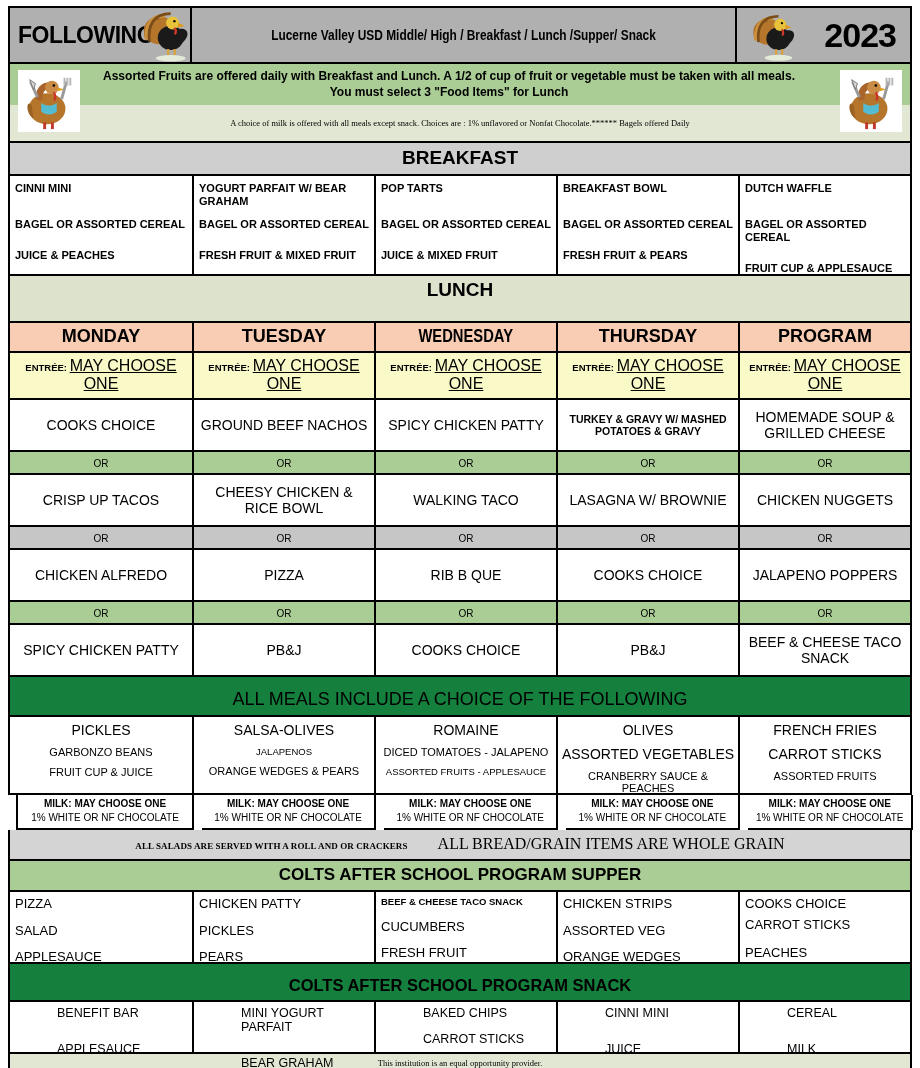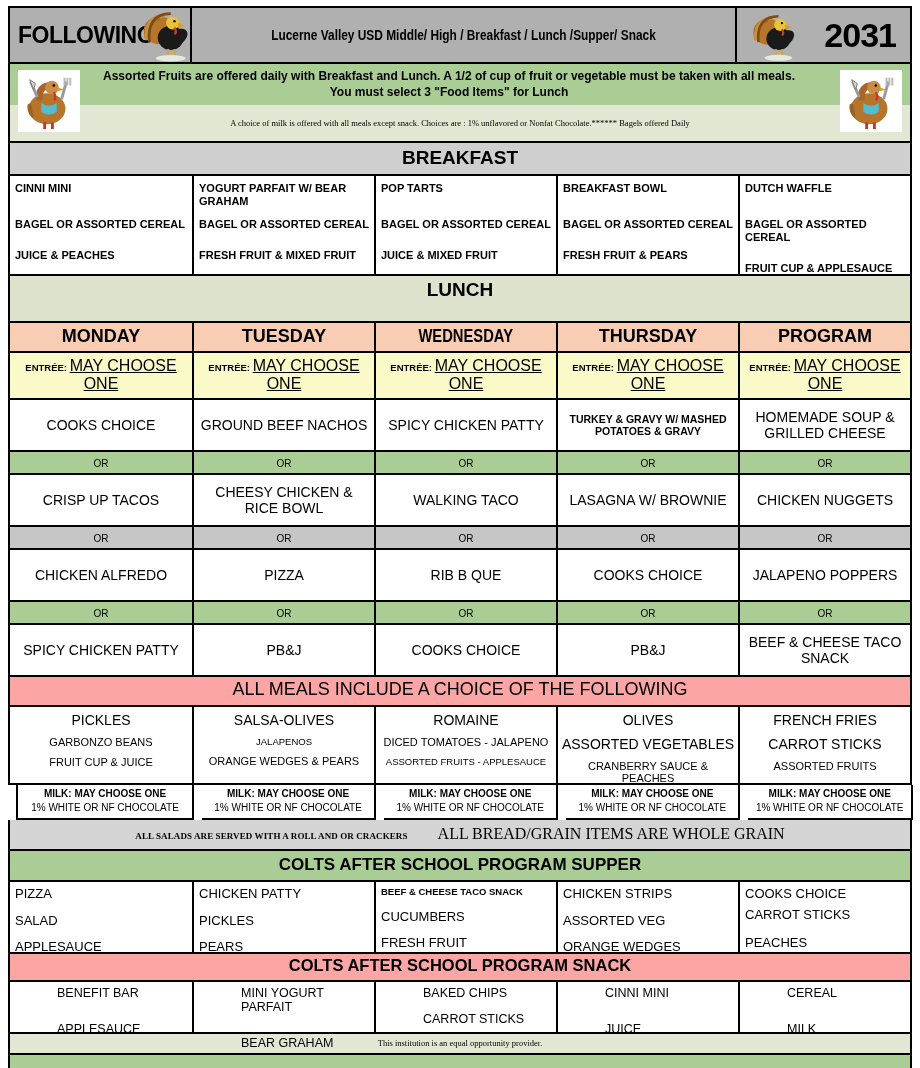--- a/index.html
+++ b/index.html
@@ -67,21 +67,21 @@
   }
 
   
   .band {
     width: 904px; box-sizing: border-box;
     border: 2px solid #000; border-top: 0;
     text-align: center; font-weight: bold;
   }
   .band-breakfast { background: #cfcfcf; font-size: 19px; padding: 4px 0 5px; }
   .band-lunch     { background: #dde2cc; font-size: 19px; padding: 3px 0 20px; }
-  .band-grey      { background: #fca5a5; font-size: 16.5px; padding: 2px 0 5px; }
+  .band-grey      { background: #15803d; font-size: 16.5px; padding: 12px 0 5px; }
   .band-green     { background: #aacd96; font-size: 17px; padding: 4px 0 5px; }
   .band-note      { background: #d4d4d4; padding: 5px 0 6px; font-family:"Liberation Serif", serif; }
   .band-note .n1  { font-size: 9px; font-weight: bold; letter-spacing: .1px; }
   .band-note .n2  { font-size: 16px; font-weight: normal; margin-left: 26px; }
   .band-equal     { background: #e2e7d3; padding: 4px 0 5px; font-family:"Liberation Serif", serif; font-size: 8.5px; font-weight: normal; }
   .band-blank     { background: #aacd96; height: 26px; }
 
   
   .grid5 { display: flex; width: 905px; }
   .cell {
@@ -187,21 +187,21 @@
         <ellipse cx="34" cy="30" rx="14" ry="13" fill="#1a1a1a"></ellipse>
         <path d="M38 22 C52 16 56 26 48 34 C44 38 40 34 38 30 Z" fill="#1a1a1a"></path>
         <circle cx="36" cy="14" r="7" fill="#e8c23a"></circle>
         <circle cx="38" cy="12" r="1.3" fill="#000"></circle>
         <path d="M42 14 L49 17 L42 19 Z" fill="#e09a18"></path>
         <path d="M38 19 q3 5 0 7" stroke="#d03a2a" stroke-width="2.5" fill="none"></path>
         <rect x="30" y="42" width="2.5" height="8" fill="#d9a23c"></rect>
         <rect x="37" y="42" width="2.5" height="8" fill="#d9a23c"></rect>
         <ellipse cx="34" cy="52" rx="16" ry="3.5" fill="#e4ead9"></ellipse>
       </svg>
-      <span class="ytxt">2031</span>
+      <span class="ytxt">2023</span>
     </div>
   </div>
 
   <div class="notice-wrap">
     <svg class="turkey tk-left" viewBox="0 0 64 64">
       <ellipse cx="30" cy="40" rx="19" ry="16" fill="#b5762c"></ellipse>
       <path d="M14 36 C8 30 8 46 16 50" fill="#9c6222"></path>
       <path d="M22 28 C22 18 30 14 34 18" stroke="#a8642a" stroke-width="7" fill="none" stroke-linecap="round"></path>
       <circle cx="35" cy="18" r="7" fill="#c98b45"></circle>
       <circle cx="37" cy="16" r="1.3" fill="#000"></circle>

